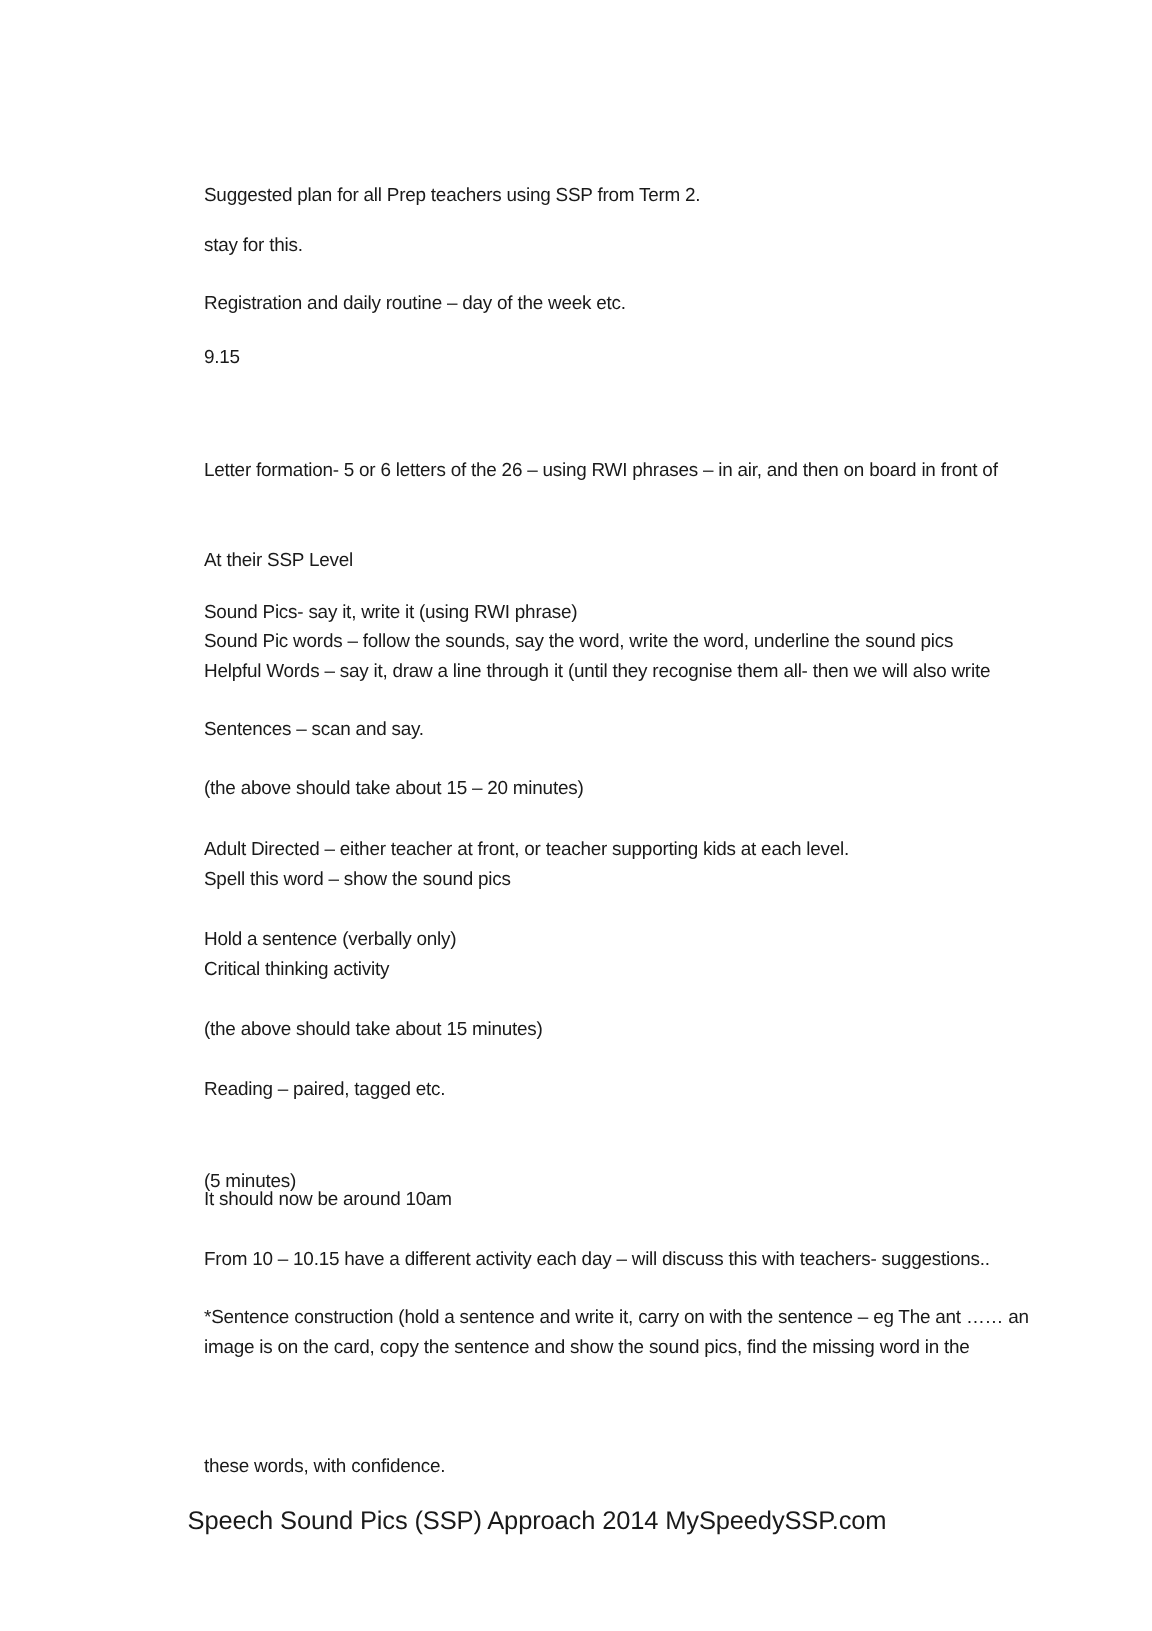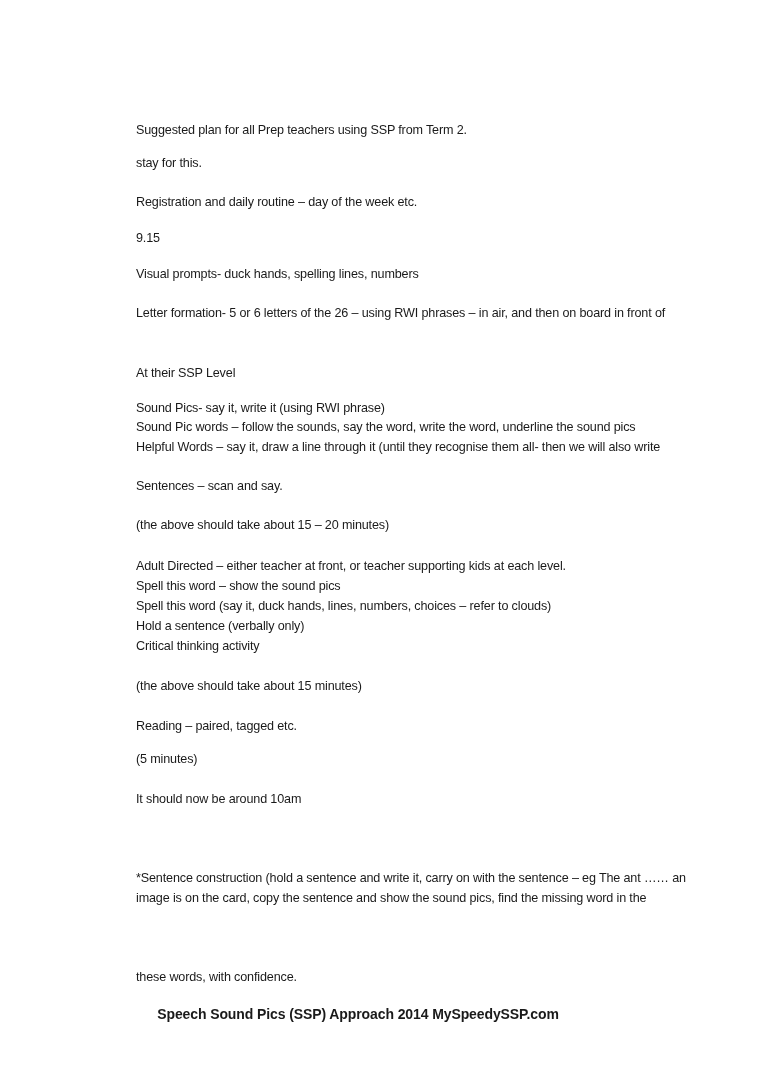--- a/index.html
+++ b/index.html
@@ -30,49 +30,47 @@
       white-space: nowrap;
       letter-spacing: -0.15px;
       margin-left: 44px;
     }
     .footer {
       position: absolute;
       left: 0;
       width: 716px;
       text-align: center;
       top: 1006px;
-      font-size: 14px;
+      font-size: 17px;
       line-height: 16px;
       letter-spacing: -0.1px;
-      font-weight: bold;
     }
   </style>
 </head>
 <body>
 
 <div class="page">
   <div class="line" style="top:122px">Suggested plan for all Prep teachers using SSP from Term 2.</div>
   <div class="line" style="top:155px">stay for this.</div>
   <div class="line" style="top:194px">Registration and daily routine – day of the week etc.</div>
   <div class="line" style="top:230px">9.15</div>
-  <div class="line" style="top:266px">Visual prompts- duck hands, spelling lines, numbers</div>
   <div class="line" style="top:305px">Letter formation- 5 or 6 letters of the 26 – using RWI phrases – in air, and then on board in front of</div>
   <div class="line" style="top:365px">At their SSP Level</div>
   <div class="line" style="top:400px">Sound Pics- say it, write it (using RWI phrase)</div>
   <div class="line" style="top:439px">Helpful Words – say it, draw a line through it (until they recognise them all- then we will also write</div>
   <div class="line" style="top:419px">Sound Pic words – follow the sounds, say the word, write the word, underline the sound pics</div>
   <div class="line" style="top:478px">Sentences – scan and say.</div>
   <div class="line" style="top:517px">(the above should take about 15 – 20 minutes)</div>
   <div class="line" style="top:558px">Adult Directed – either teacher at front, or teacher supporting kids at each level.</div>
   <div class="line" style="top:578px">Spell this word – show the sound pics</div>
-  <div class="line" style="top:598px">Spell this word (say it, duck hands, lines, numbers, choices – refer to clouds)</div>
   <div class="line" style="top:618px">Hold a sentence (verbally only)</div>
   <div class="line" style="top:638px">Critical thinking activity</div>
   <div class="line" style="top:678px">(the above should take about 15 minutes)</div>
   <div class="line" style="top:718px">Reading – paired, tagged etc.</div>
-  <div class="line" style="top:751px">(5 minutes)</div>
+  <div class="line" style="top:779px">(5 minutes)</div>
   <div class="line" style="top:791px">It should now be around 10am</div>
+  <div class="line" style="top:831px">From 10 – 10.15 have a different activity each day – will discuss this with teachers- suggestions..</div>
   <div class="line" style="top:870px">*Sentence construction (hold a sentence and write it, carry on with the sentence – eg The ant …… an</div>
   <div class="line" style="top:890px">image is on the card, copy the sentence and show the sound pics, find the missing word in the</div>
   <div class="line" style="top:969px">these words, with confidence.</div>
 
   <div class="footer">Speech Sound Pics (SSP) Approach 2014 MySpeedySSP.com</div>
 </div>
 
 </body></html>

